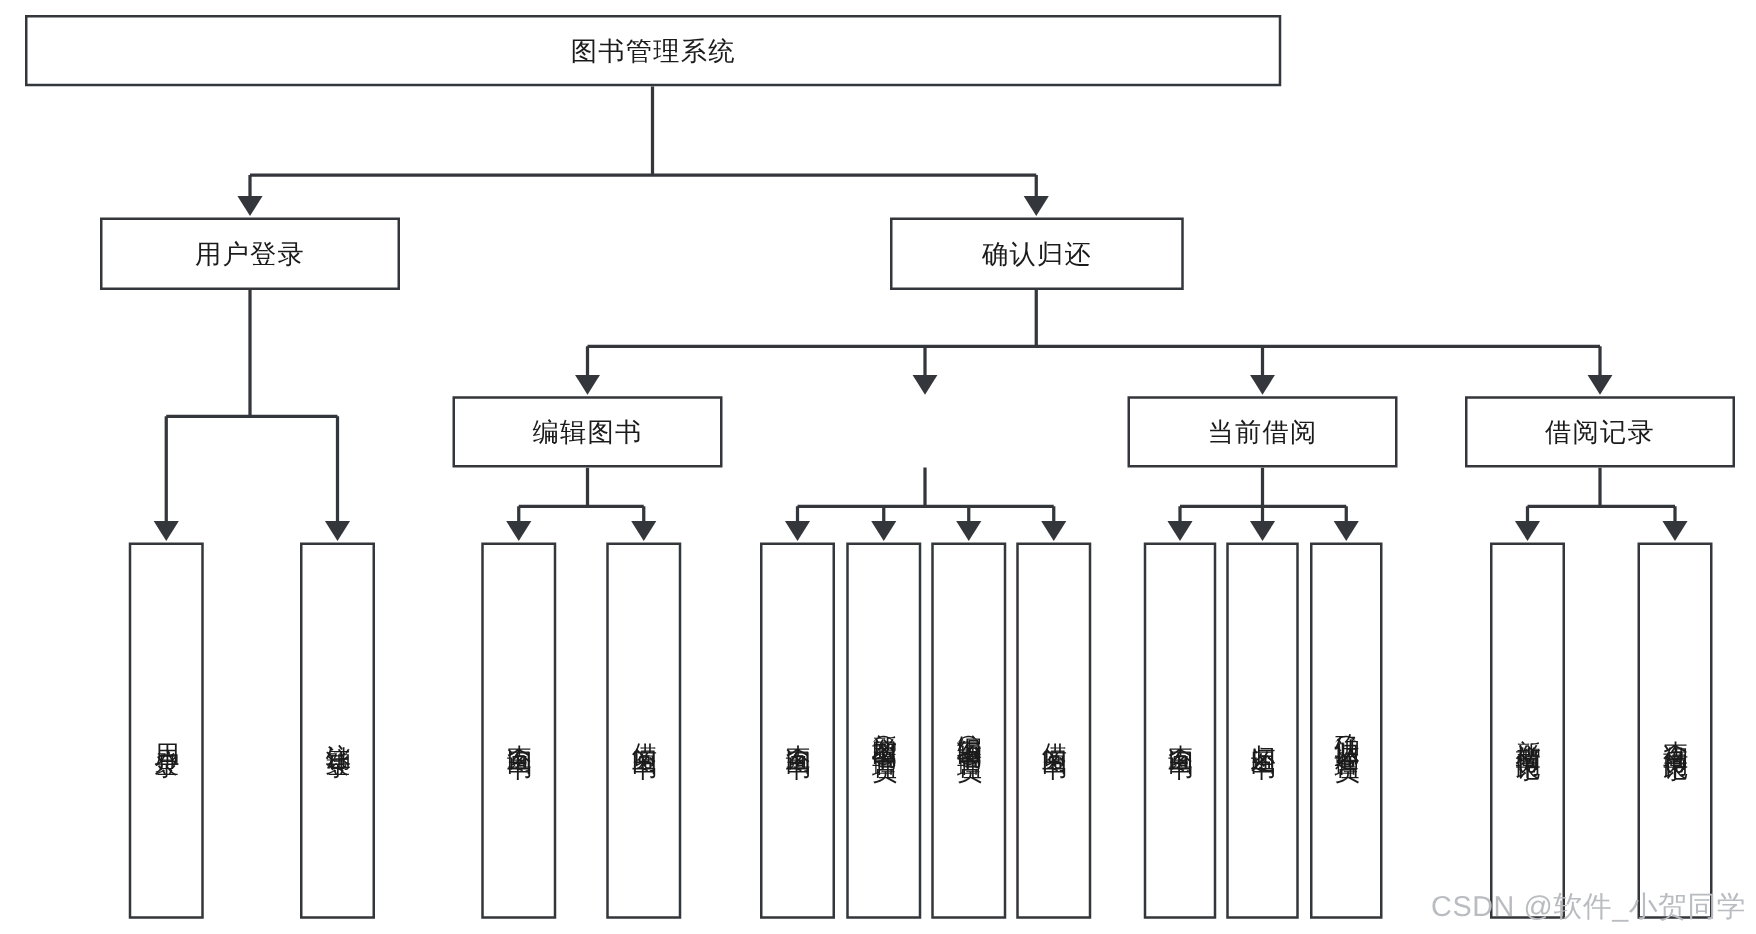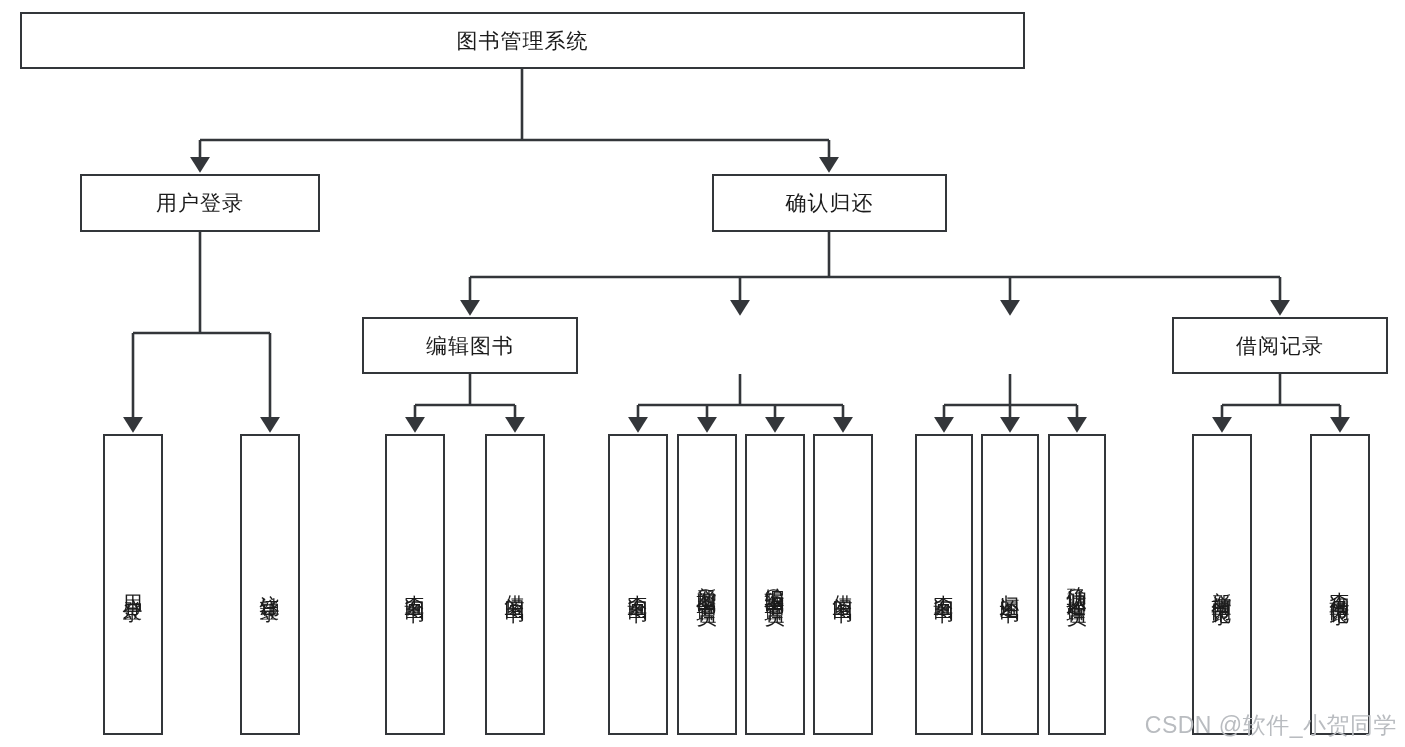--- a/index.html
+++ b/index.html
@@ -121,20 +121,23 @@
   <div class="node horiz" style="left:80px; top:174px; width:240px; height:58px;">
     <span>用户登录</span>
   </div>
   <div class="node horiz" style="left:712px; top:174px; width:235px; height:58px;">
     <span>确认归还</span>
   </div>
 
   <div class="node horiz" style="left:362px; top:317px; width:216px; height:57px;">
     <span>编辑图书</span>
   </div>
+  <div class="node horiz" style="left:902px; top:317px; width:216px; height:57px;">
+    <span>当前借阅</span>
+  </div>
   <div class="node horiz" style="left:1172px; top:317px; width:216px; height:57px;">
     <span>借阅记录</span>
   </div>
 
   <div class="node vert" style="left:103px; top:434px; width:60px; height:301px;">
     <span class="txt">用户登录</span>
   </div>
   <div class="node vert" style="left:240px; top:434px; width:60px; height:301px;">
     <span class="txt">注销登录</span>
   </div>

